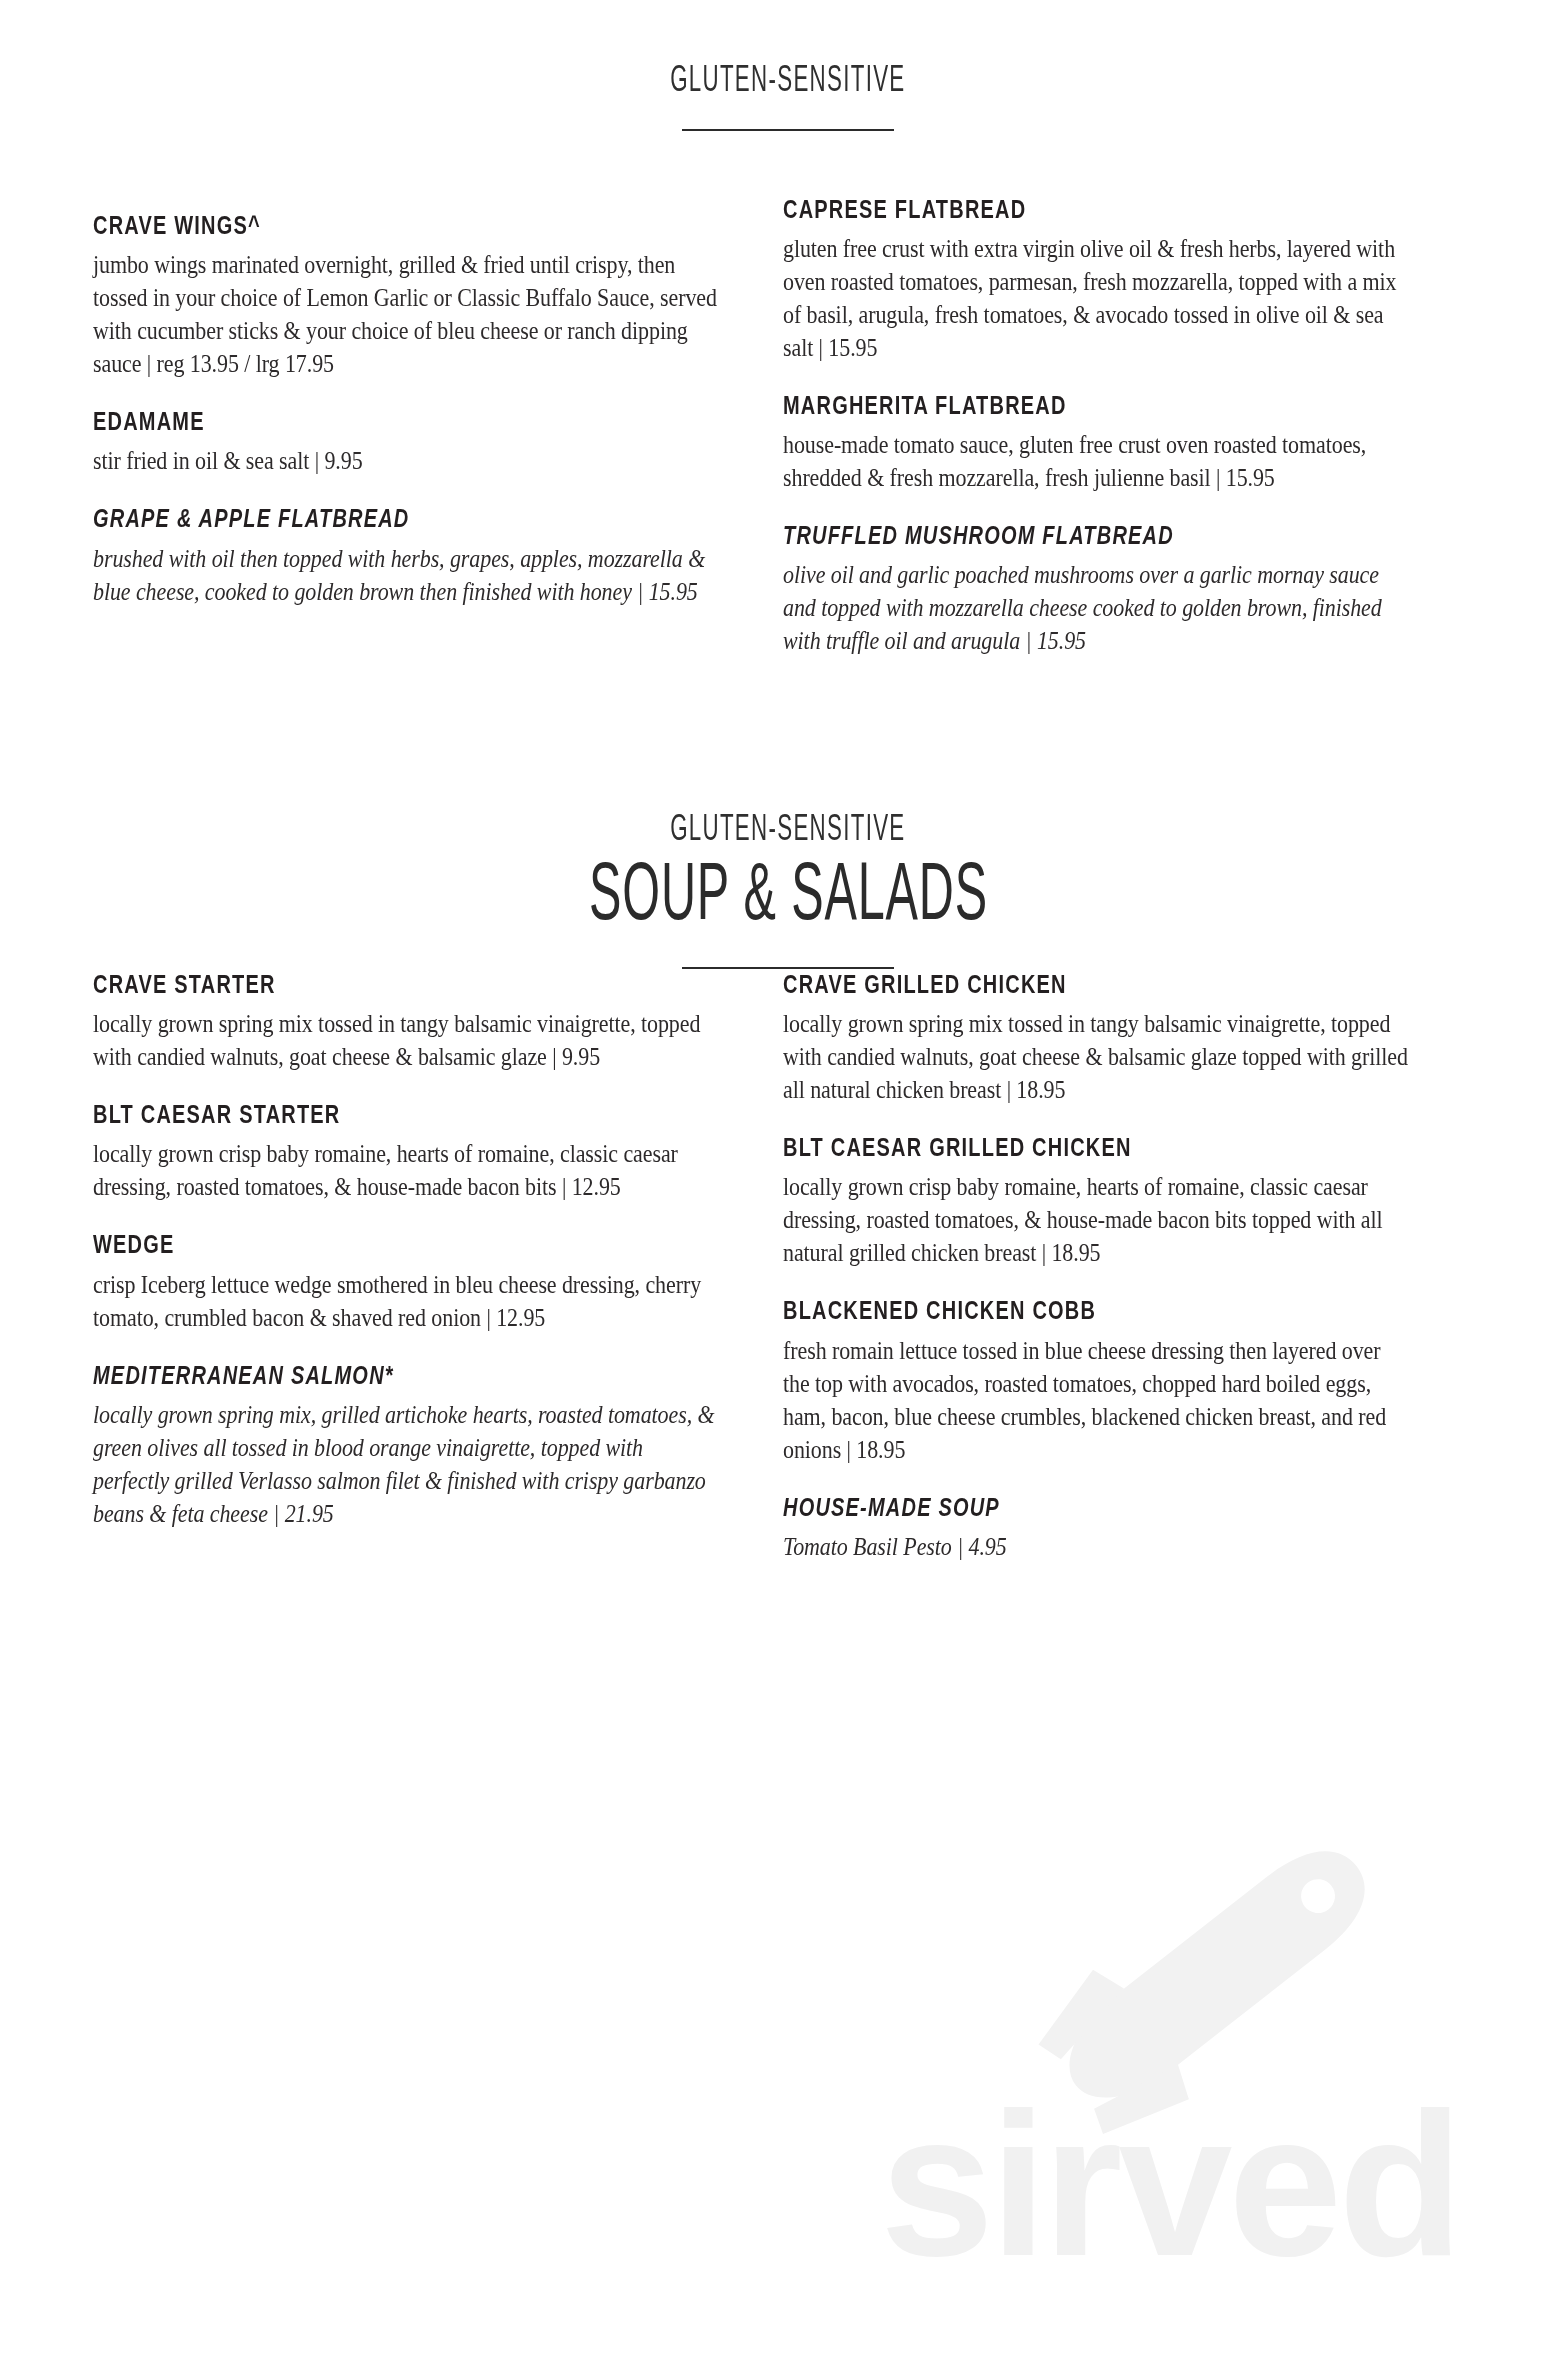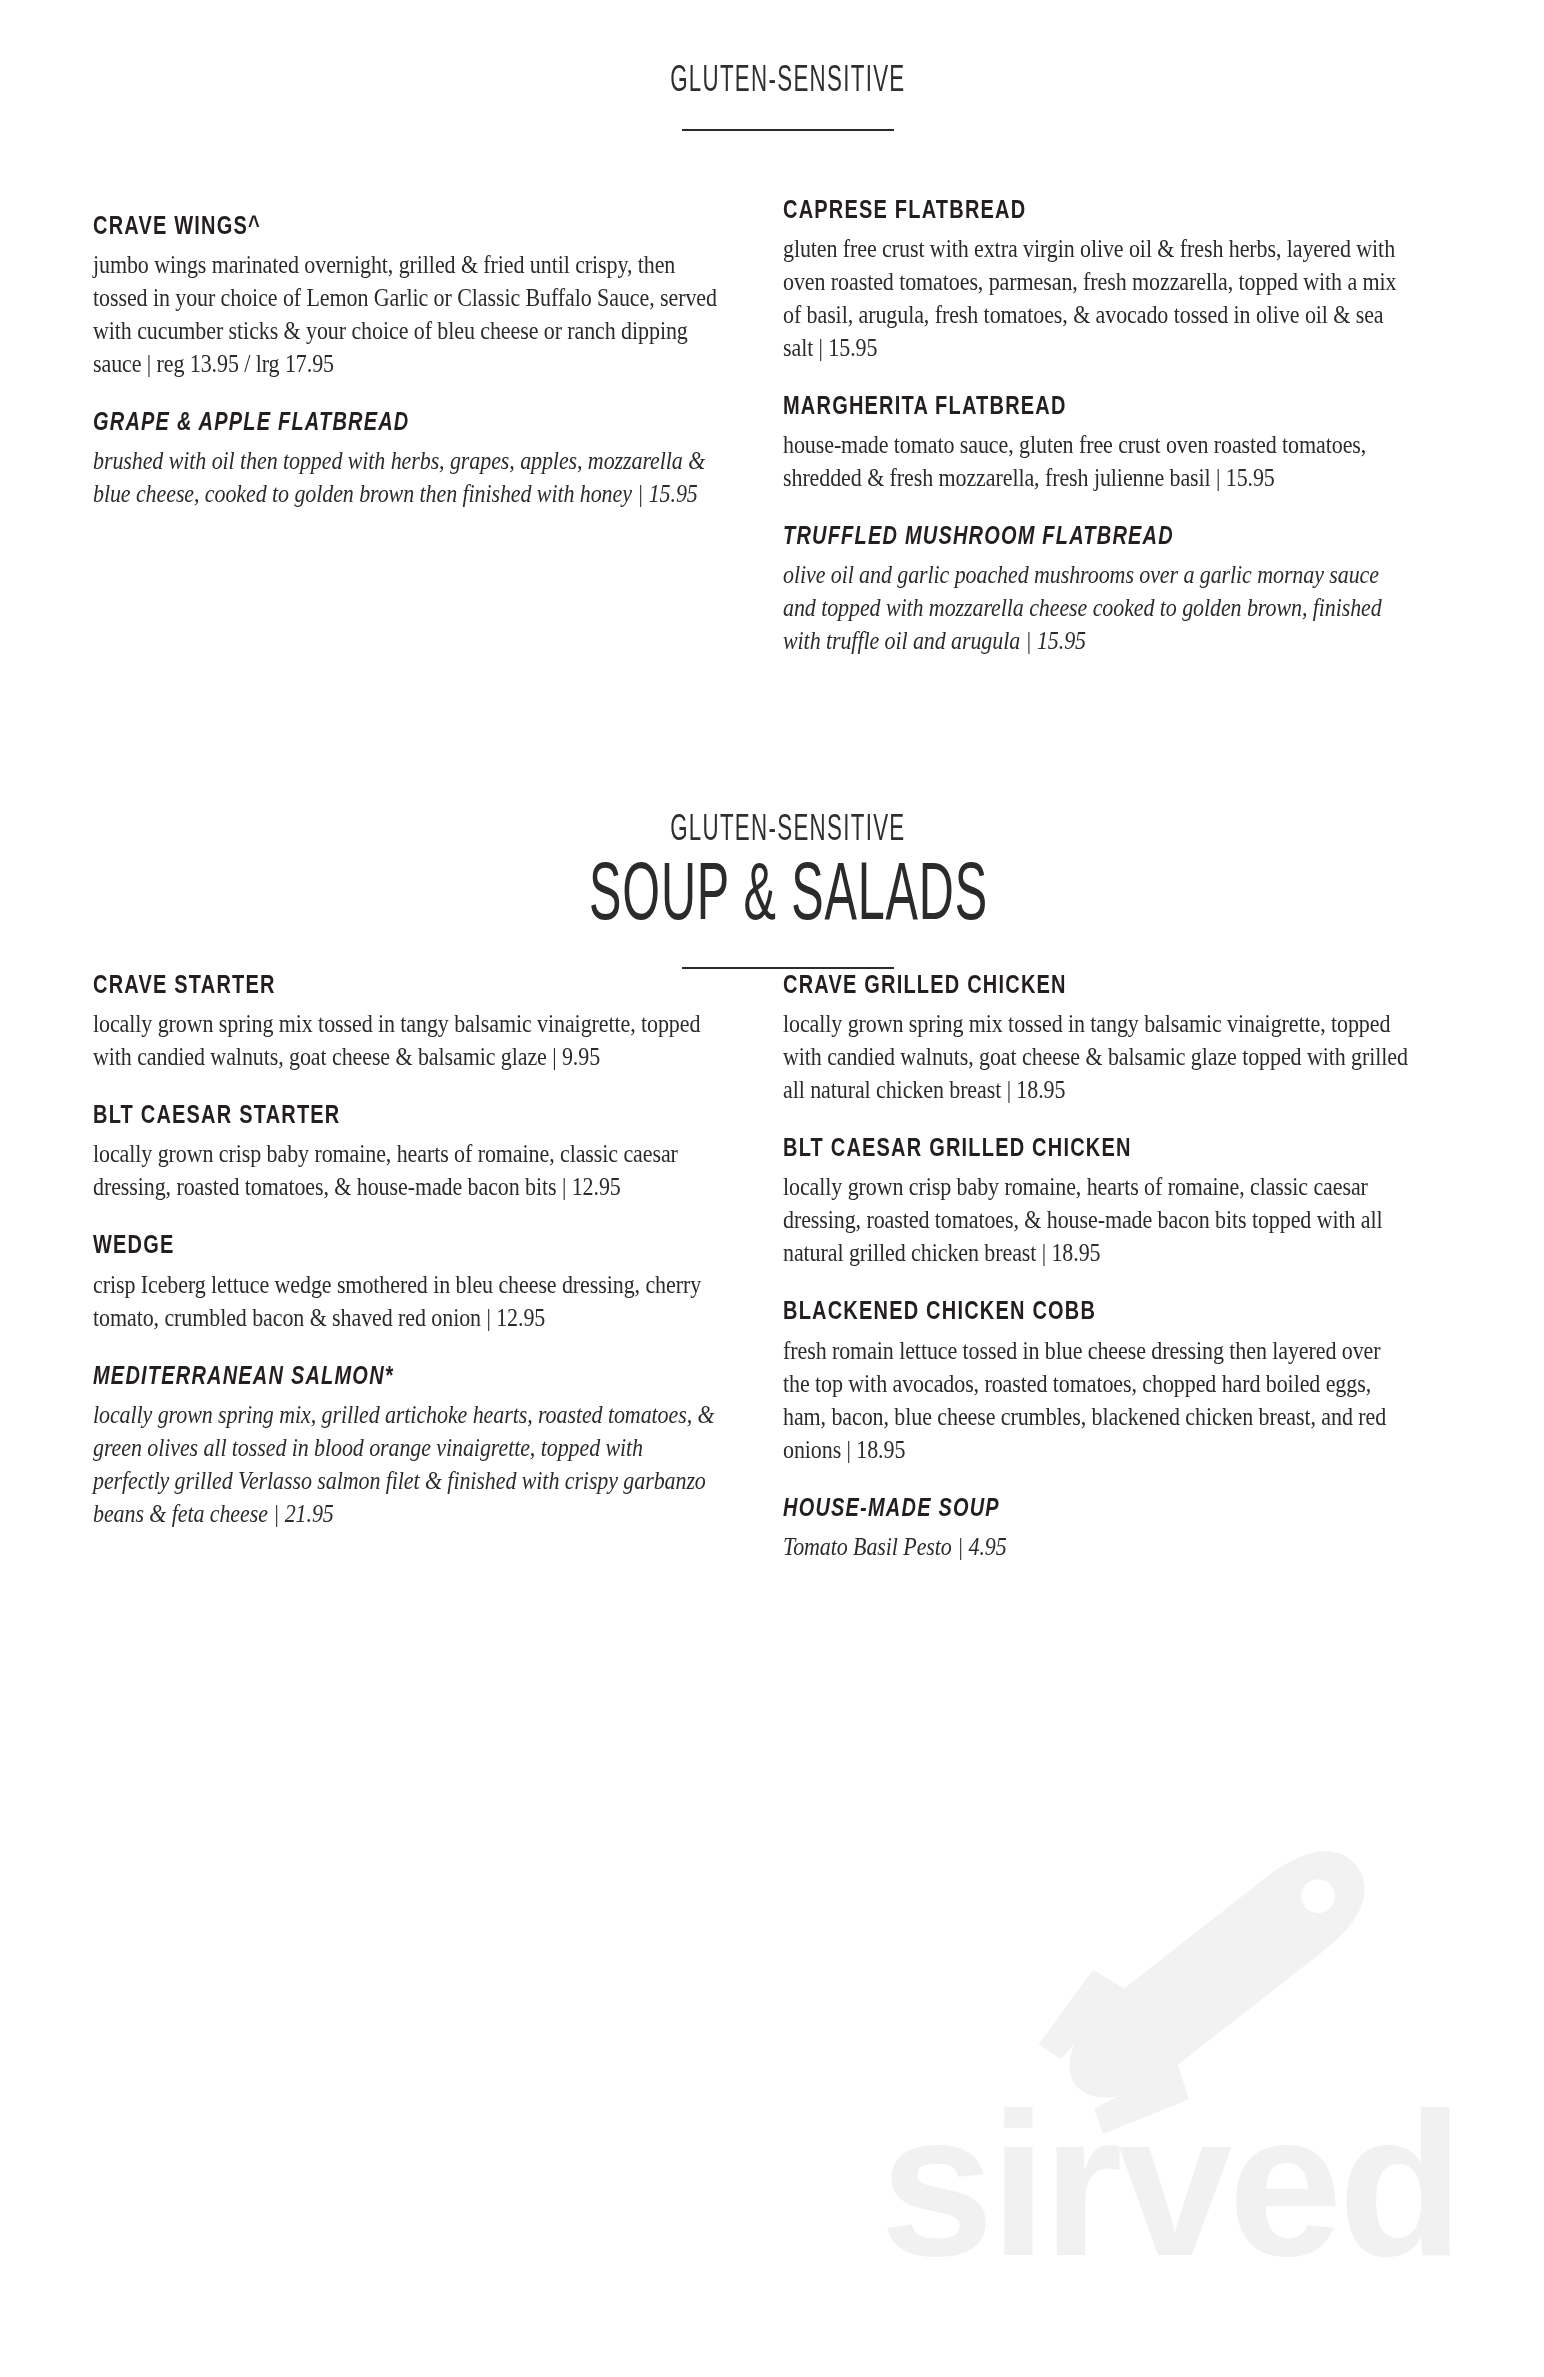--- a/index.html
+++ b/index.html
@@ -162,20 +162,24 @@
 
   <div class="columns" id="starters-cols">
     <div class="col col-left">
 
       <div class="item">
         <span class="item-name">CRAVE WINGS^</span>
         <div class="item-desc">jumbo wings marinated overnight, grilled &amp; fried until crispy, then tossed in your choice of Lemon Garlic or Classic Buffalo Sauce, served with cucumber sticks &amp; your choice of bleu cheese or ranch dipping sauce | reg 13.95 / lrg 17.95</div>
       </div>
 
 
+      <div class="item">
+        <span class="item-name">EDAMAME</span>
+        <div class="item-desc">stir fried in oil &amp; sea salt | 9.95</div>
+      </div>
 
       <div class="item">
         <span class="item-name">GRAPE &amp; APPLE FLATBREAD</span>
         <div class="item-desc">brushed with oil then topped with herbs, grapes, apples, mozzarella &amp; blue cheese, cooked to golden brown then finished with honey | 15.95</div>
       </div>
 
     </div>
 
     <div class="col col-right">
 

